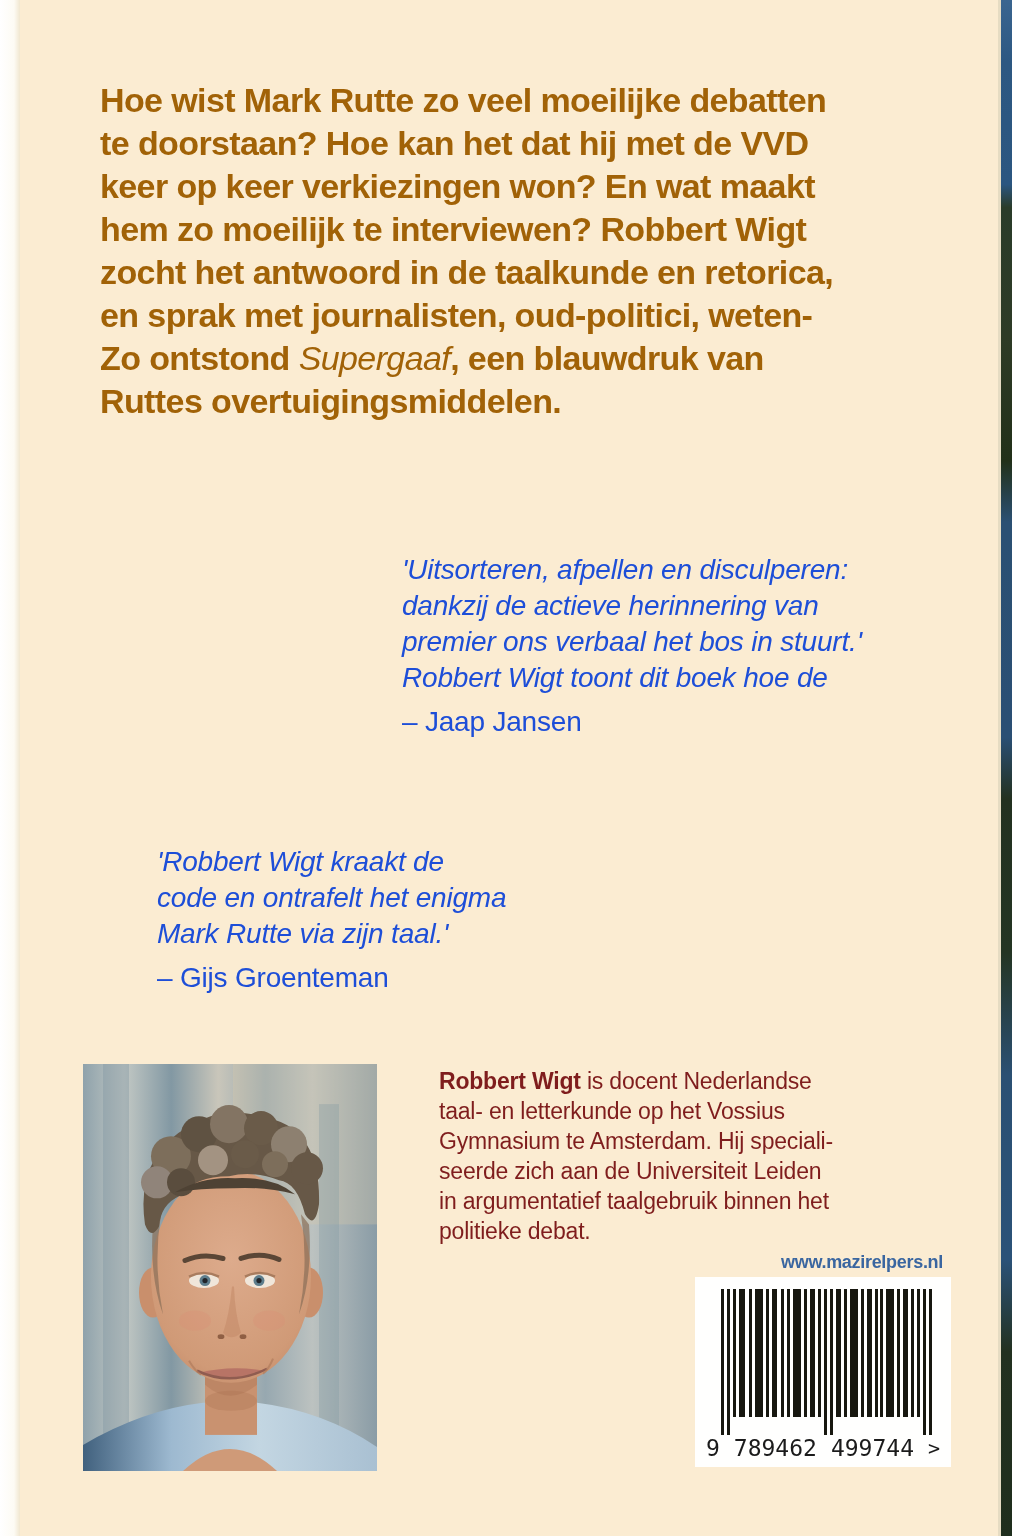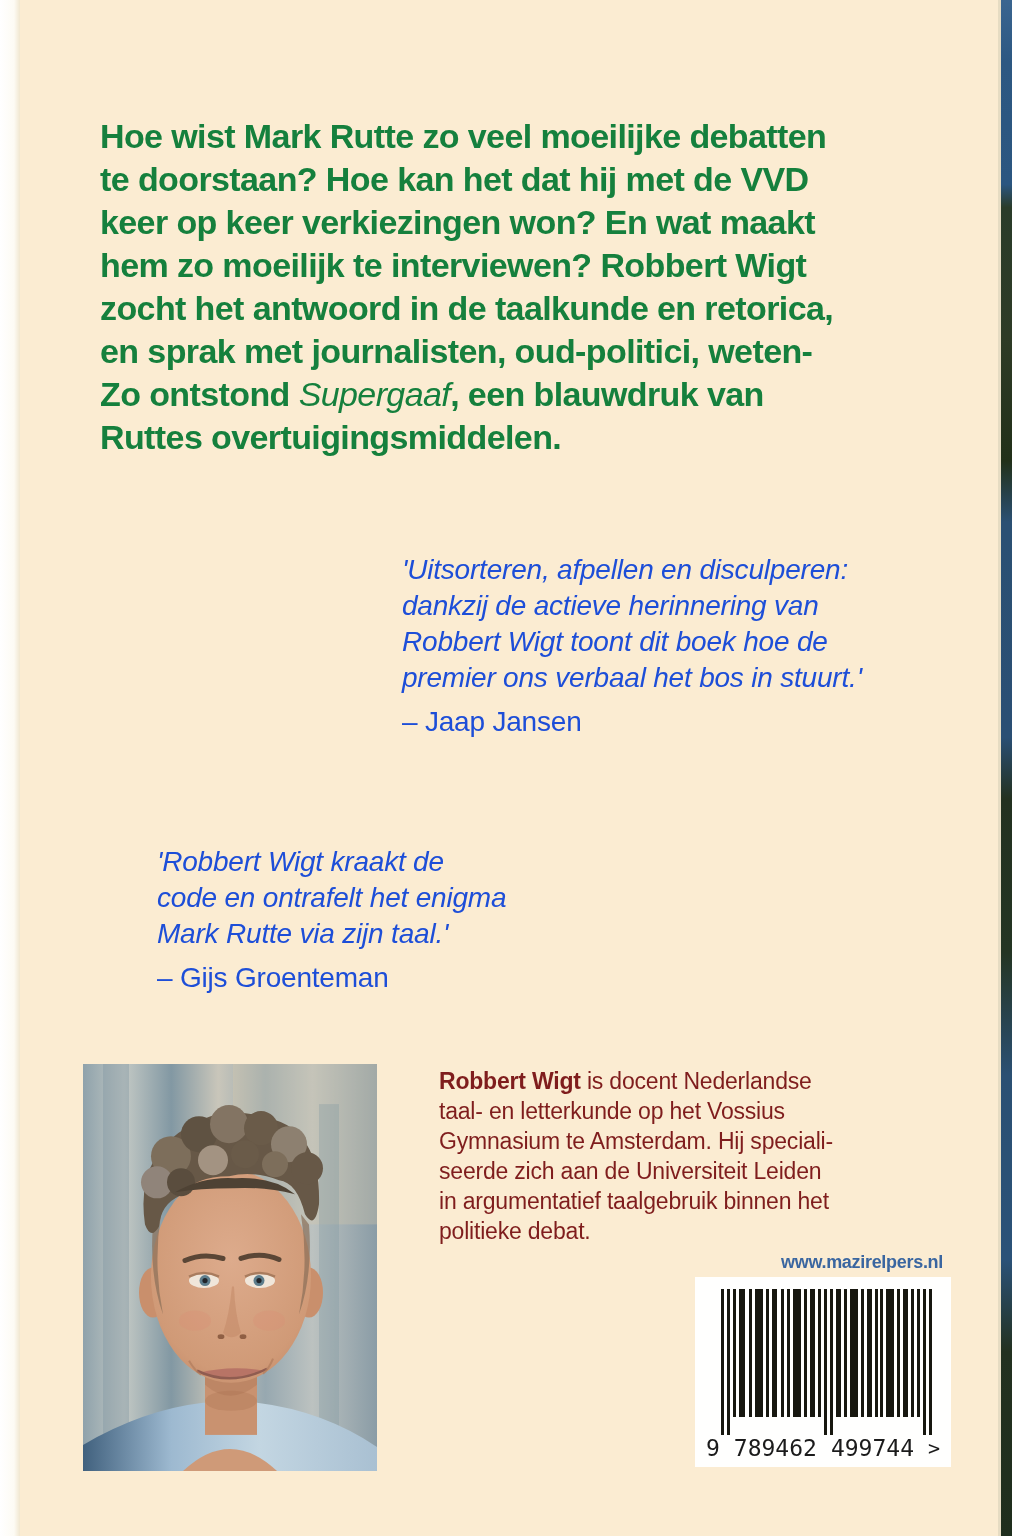--- a/index.html
+++ b/index.html
@@ -33,23 +33,23 @@
       #233120 88%, #1f2e1d 100%);
   }
   .edge-right{
     position:absolute;left:1012px;top:0;width:12px;height:1536px;
     background:#ffffff;
   }
 
   
   .blurb{
     position:absolute;left:100px;top:79px;
-    color:#15803d;
+    color:#a16207;
     font-size:34px;line-height:43px;font-weight:bold;
-    letter-spacing:-0.6px;white-space:nowrap;margin-top:36px;
+    letter-spacing:-0.6px;white-space:nowrap;
   }
   .blurb .italic-title{font-style:italic;font-weight:400;}
 
   
   .quote{
     color:#1d4ed8;
     font-size:28px;line-height:36px;font-style:italic;
     letter-spacing:-0.2px;white-space:nowrap;
     position:absolute;
   }
@@ -112,22 +112,22 @@
     <div>hem zo moeilijk te interviewen? Robbert Wigt</div>
     <div>zocht het antwoord in de taalkunde en retorica,</div>
     <div>en sprak met journalisten, oud-politici, weten-</div>
     <div><span>Zo ontstond </span><span class="italic-title">Supergaaf</span><span>, een blauwdruk van</span></div>
     <div>Ruttes overtuigingsmiddelen.</div>
   </div>
 
   <div class="quote quote-1">
     <div>'Uitsorteren, afpellen en disculperen:</div>
     <div>dankzij de actieve herinnering van</div>
+    <div>premier ons verbaal het bos in stuurt.'</div>
     <div>Robbert Wigt toont dit boek hoe de</div>
-    <div>premier ons verbaal het bos in stuurt.'</div>
     <div class="attribution">– Jaap Jansen</div>
   </div>
 
   <div class="quote quote-2">
     <div>'Robbert Wigt kraakt de</div>
     <div>code en ontrafelt het enigma</div>
     <div>Mark Rutte via zijn taal.'</div>
     <div class="attribution">– Gijs Groenteman</div>
   </div>
 

